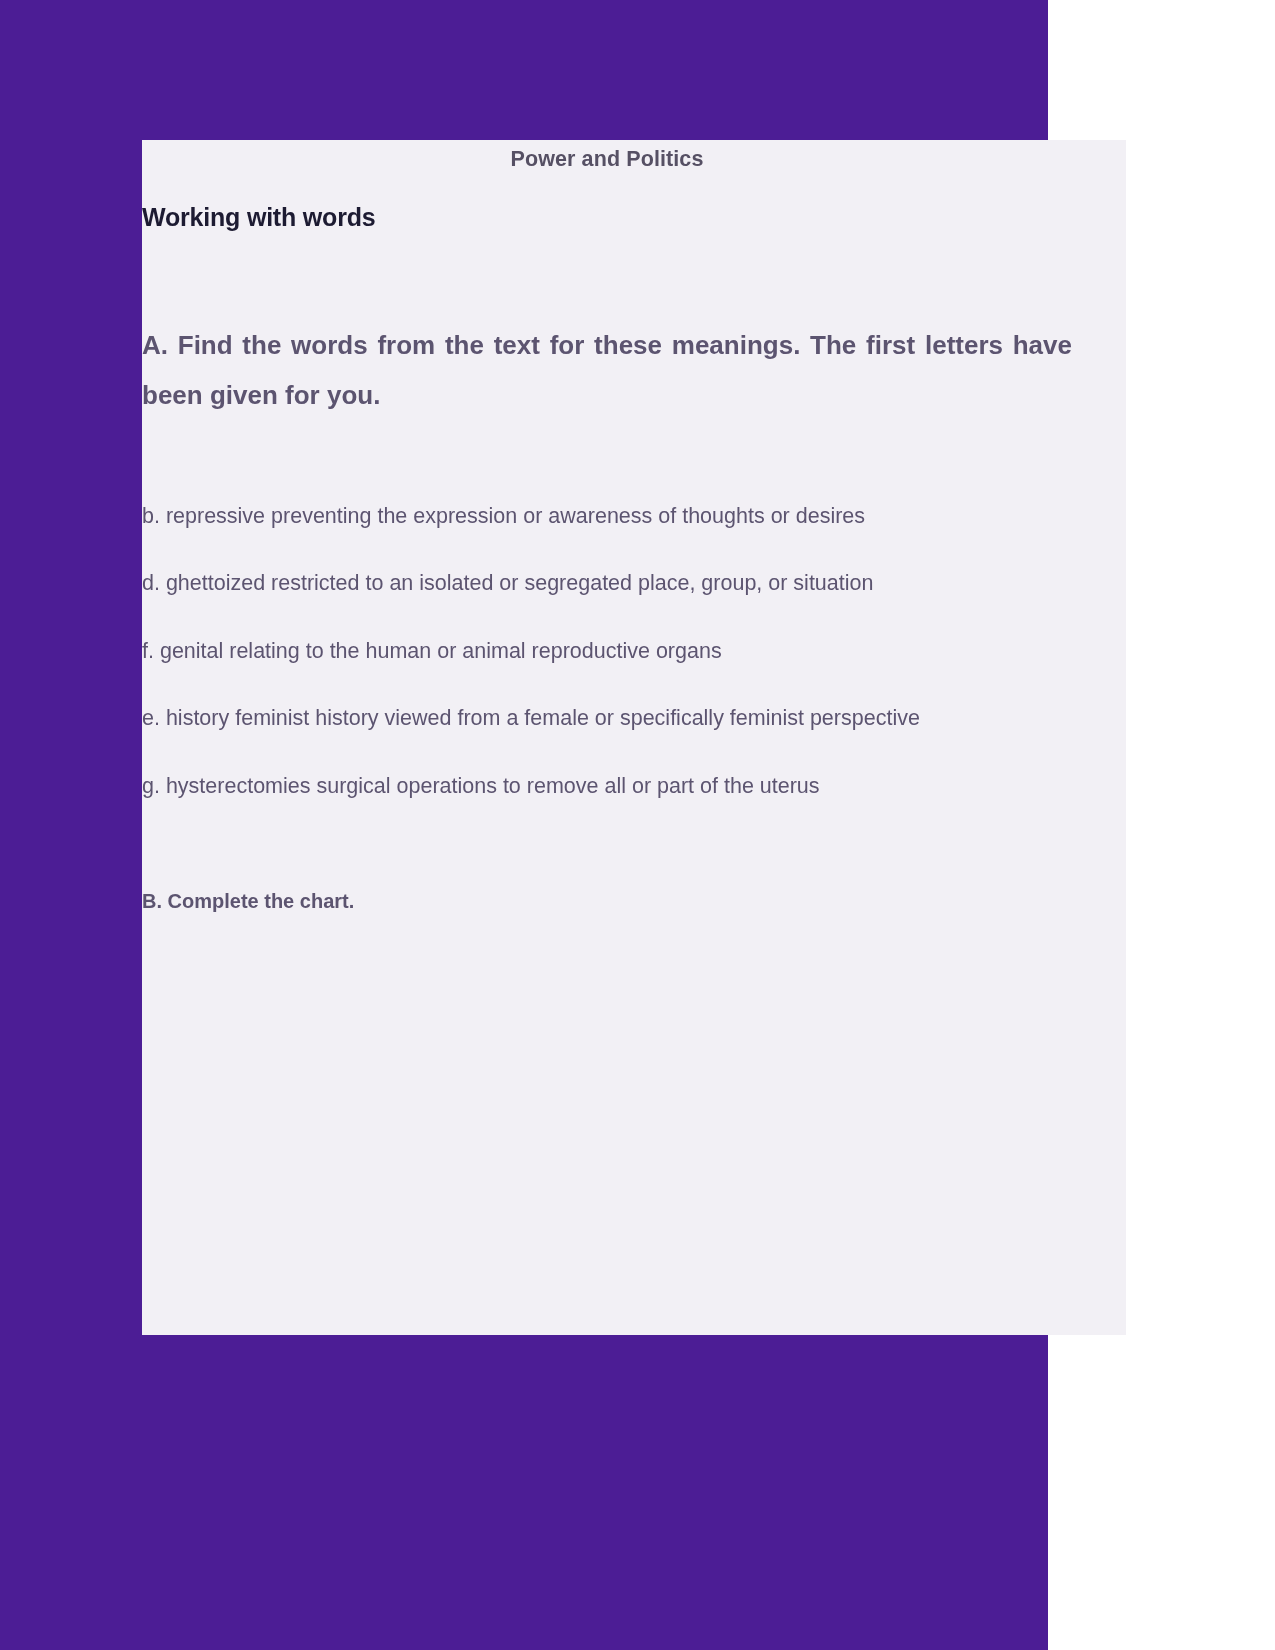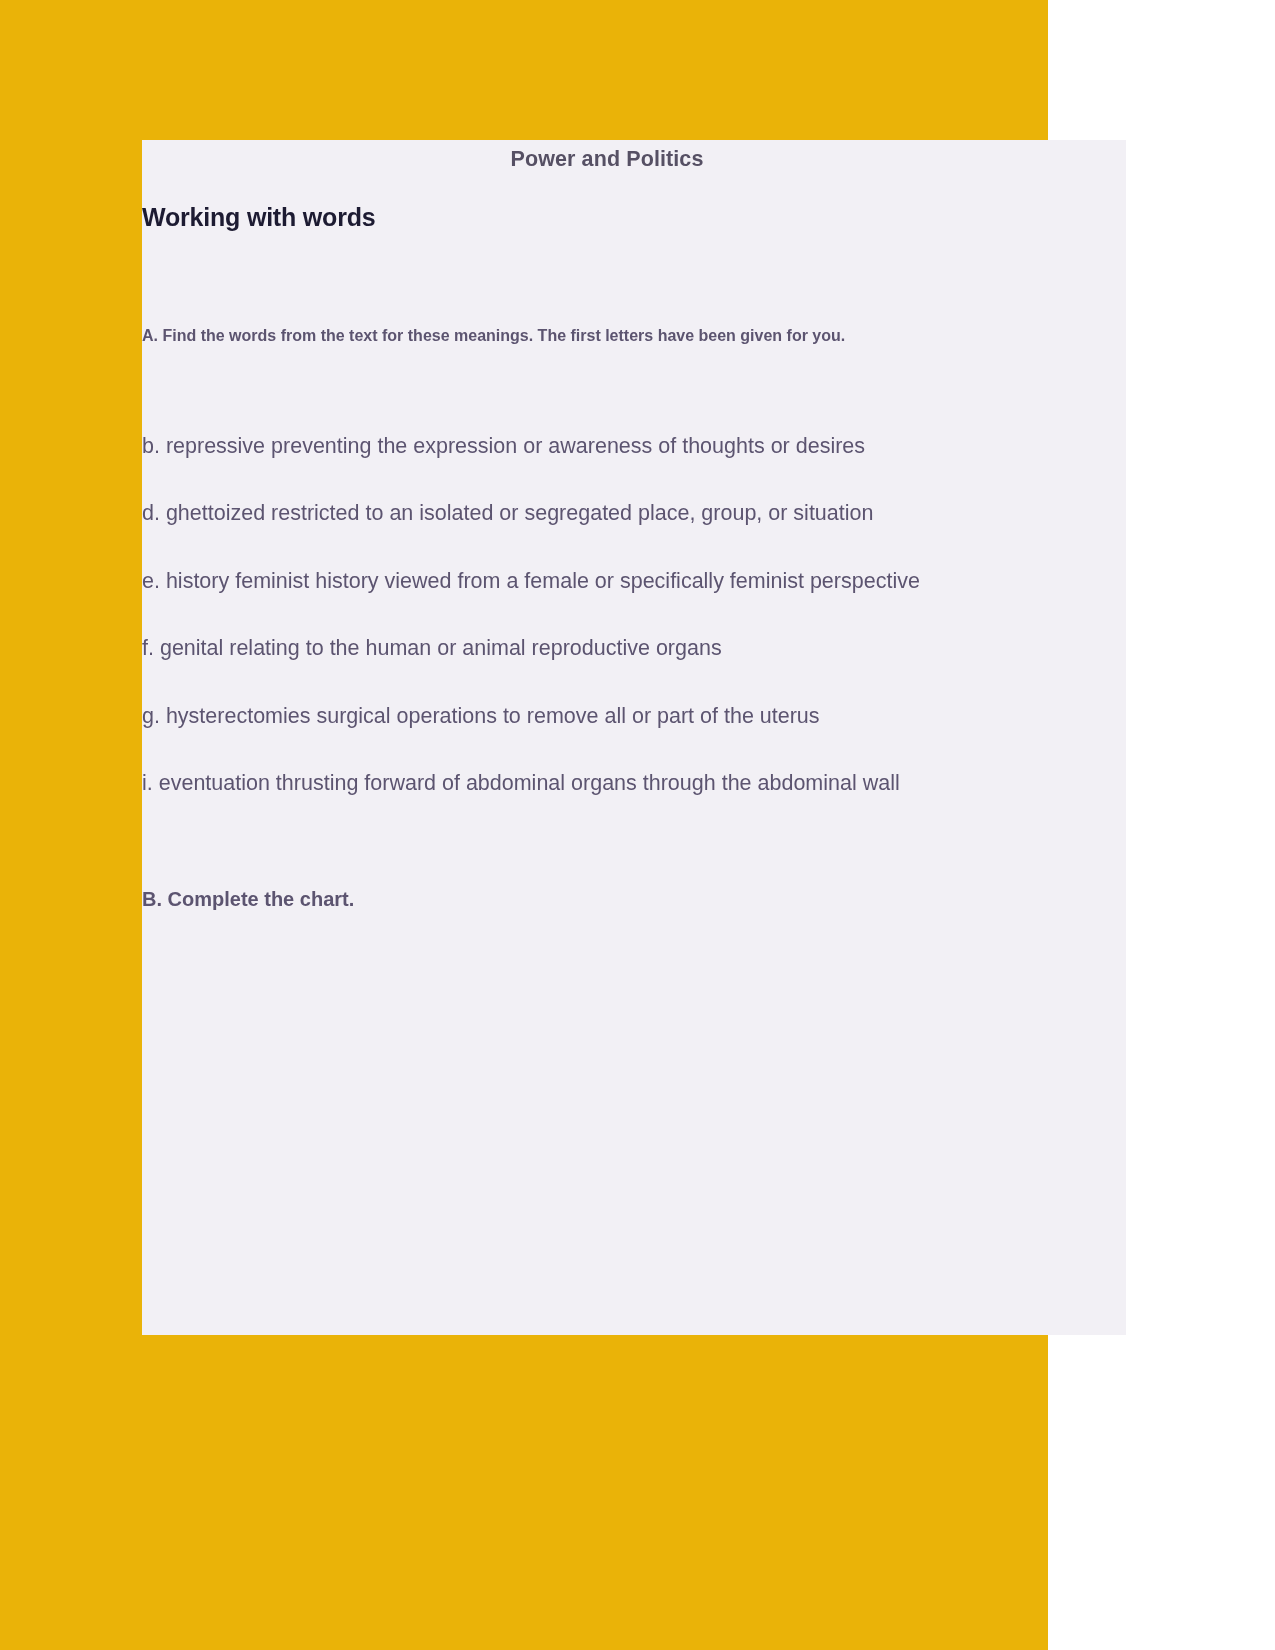--- a/index.html
+++ b/index.html
@@ -14,21 +14,21 @@
     position: relative;
     overflow: hidden;
   }
 
   .page {
     position: absolute;
     left: 0;
     top: 0;
     width: 1048px;
     height: 1650px;
-    background: #eab308;
+    background: #4c1d95;
   }
 
   
   .content-block {
     position: absolute;
     left: 142px;
     top: 140px;
     width: 984px;
     height: 1195px;
     background: #f2f0f5;
@@ -65,21 +65,21 @@
     line-height: 1.1;
   }
 
   .spacer-lg {
     height: 88px;
   }
 
   .instruction {
     margin: 0;
     width: 930px;
-    font-size: 16px;
+    font-size: 26px;
     font-weight: bold;
     color: #5c5470;
     text-align: justify;
     text-justify: inter-word;
     line-height: 1.95;
   }
 
   .spacer-md {
     height: 82px;
   }
@@ -134,24 +134,23 @@
 
       <div class="spacer-lg"></div>
 
       <p class="instruction">A. Find the words from the text for these meanings. The first letters have been given for you.</p>
 
       <div class="spacer-md"></div>
 
       <ul class="meaning-list">
         <li class="meaning-item">b. repressive preventing the expression or awareness of thoughts or desires</li>
         <li class="meaning-item">d. ghettoized restricted to an isolated or segregated place, group, or situation</li>
+        <li class="meaning-item">f. genital relating to the human or animal reproductive organs</li>
         <li class="meaning-item">e. history feminist history viewed from a female or specifically feminist perspective</li>
-        <li class="meaning-item">f. genital relating to the human or animal reproductive organs</li>
         <li class="meaning-item">g. hysterectomies surgical operations to remove all or part of the uterus</li>
-        <li class="meaning-item">i. eventuation thrusting forward of abdominal organs through the abdominal wall</li>
       </ul>
 
       <div class="spacer-b"></div>
 
       <p class="section-b">B. Complete the chart.</p>
 
       <div class="tail-space"></div>
 
     </div>
   </div>

